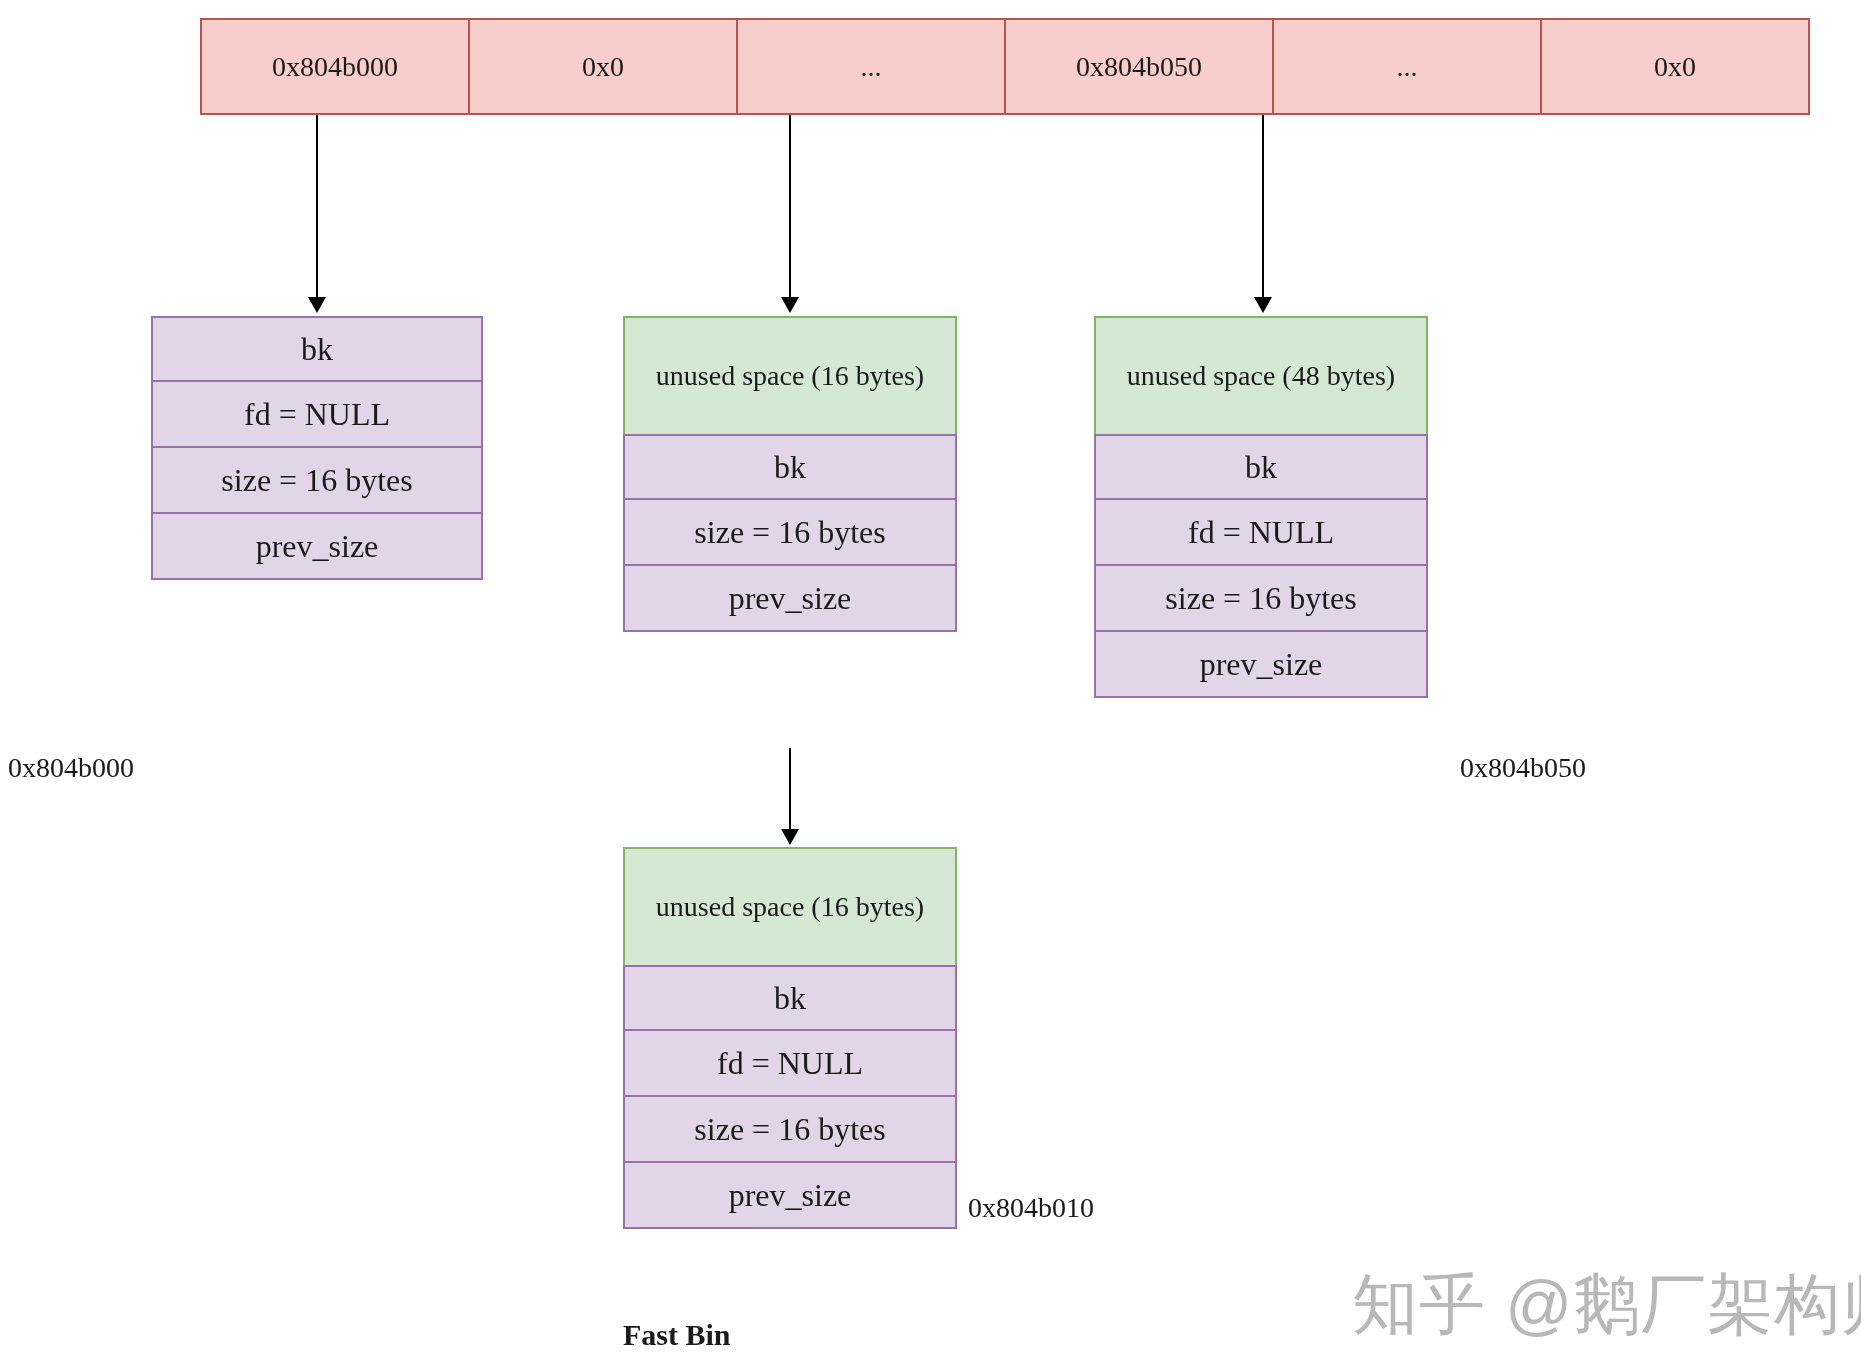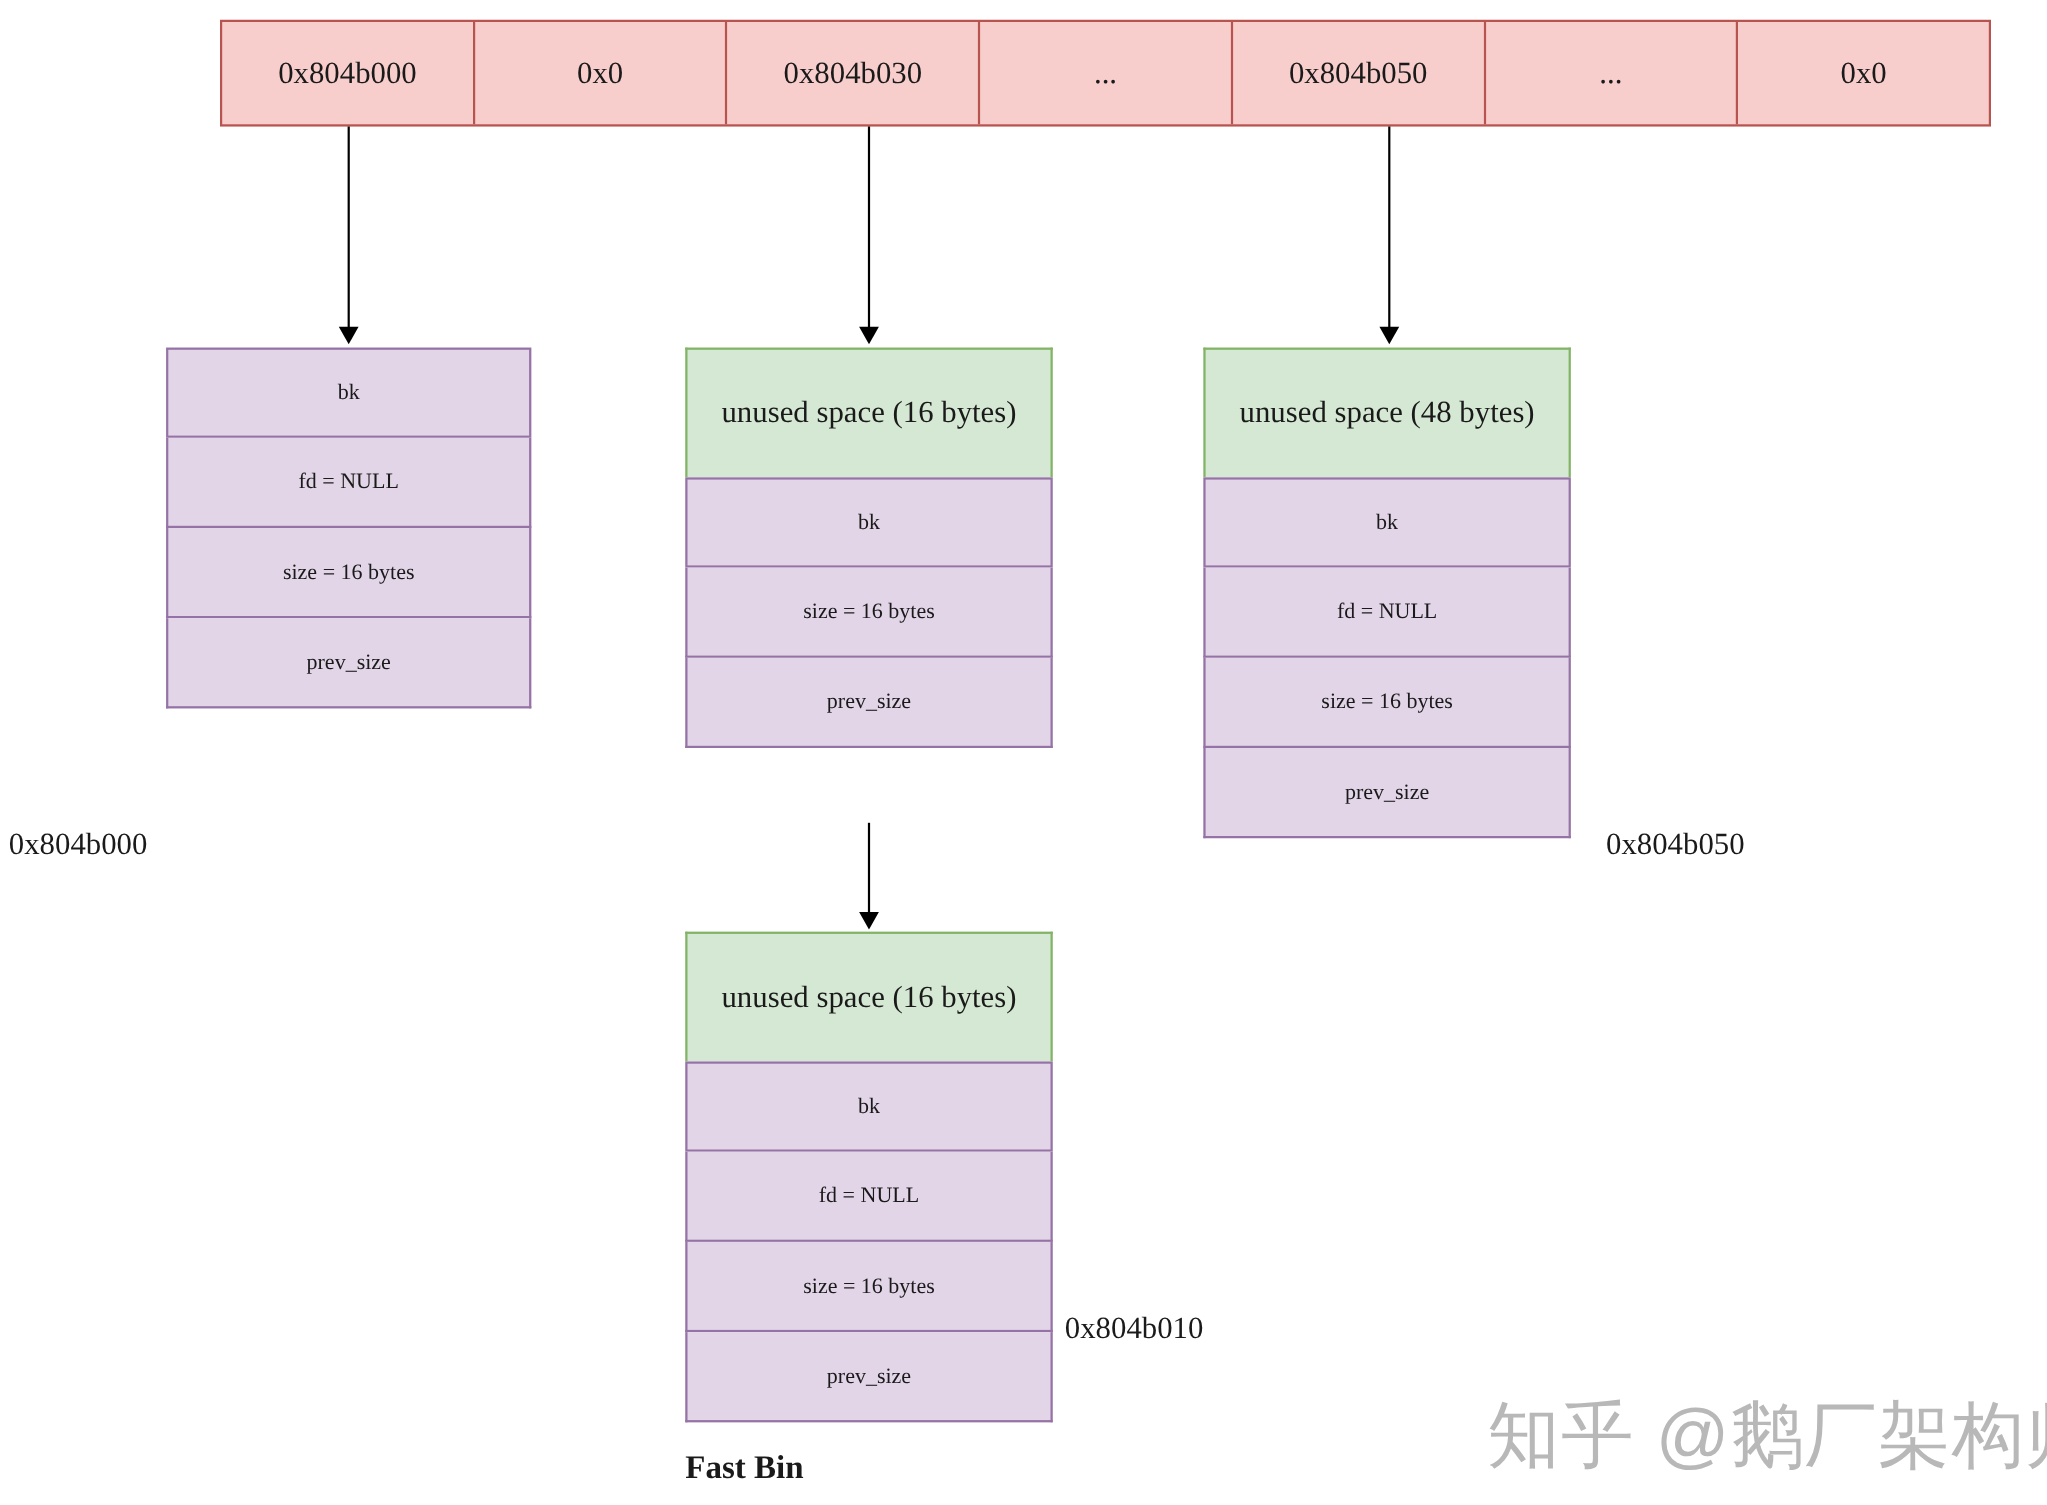--- a/index.html
+++ b/index.html
@@ -37,24 +37,24 @@
   }
   
   .chunk{position:absolute; box-sizing:border-box;}
   .chunk-header{
     height:118px; background:var(--green-fill);
     border:2px solid var(--green-stroke); border-bottom:none; box-sizing:border-box;
     display:flex; align-items:center; justify-content:center;
     font-size:28px; white-space:nowrap;
   }
   .chunk-row{
-    height:82px; background:var(--purple-fill);
+    height:66px; background:var(--purple-fill);
     border:2px solid var(--purple-stroke); box-sizing:border-box;
     display:flex; align-items:center; justify-content:center;
-    font-size:20px; white-space:nowrap;
+    font-size:32px; white-space:nowrap;
   }
   .chunk-row + .chunk-row{border-top:none;}
   
   .addr-label{position:absolute; font-size:28px; white-space:nowrap;}
   .diagram-title{
     position:absolute; left:623px; top:1318px; width:334px;
     text-align:left; font-size:30px; font-weight:bold; white-space:nowrap;
   }
   .watermark{
     position:absolute; left:1352px; top:1260px;
@@ -65,21 +65,20 @@
   }
 </style>
 </head>
 <body>
 
 <div class="canvas">
 
   <div class="mem-array">
     <div class="mem-cell">0x804b000</div>
     <div class="mem-cell">0x0</div>
-    <div class="mem-cell">0x804b030</div>
     <div class="mem-cell">...</div>
     <div class="mem-cell">0x804b050</div>
     <div class="mem-cell">...</div>
     <div class="mem-cell">0x0</div>
   </div>
 
   <div class="arrow" style="left:317px; top:115px; height:198px">
     <div class="shaft"></div>
     <div class="head"></div>
   </div>

